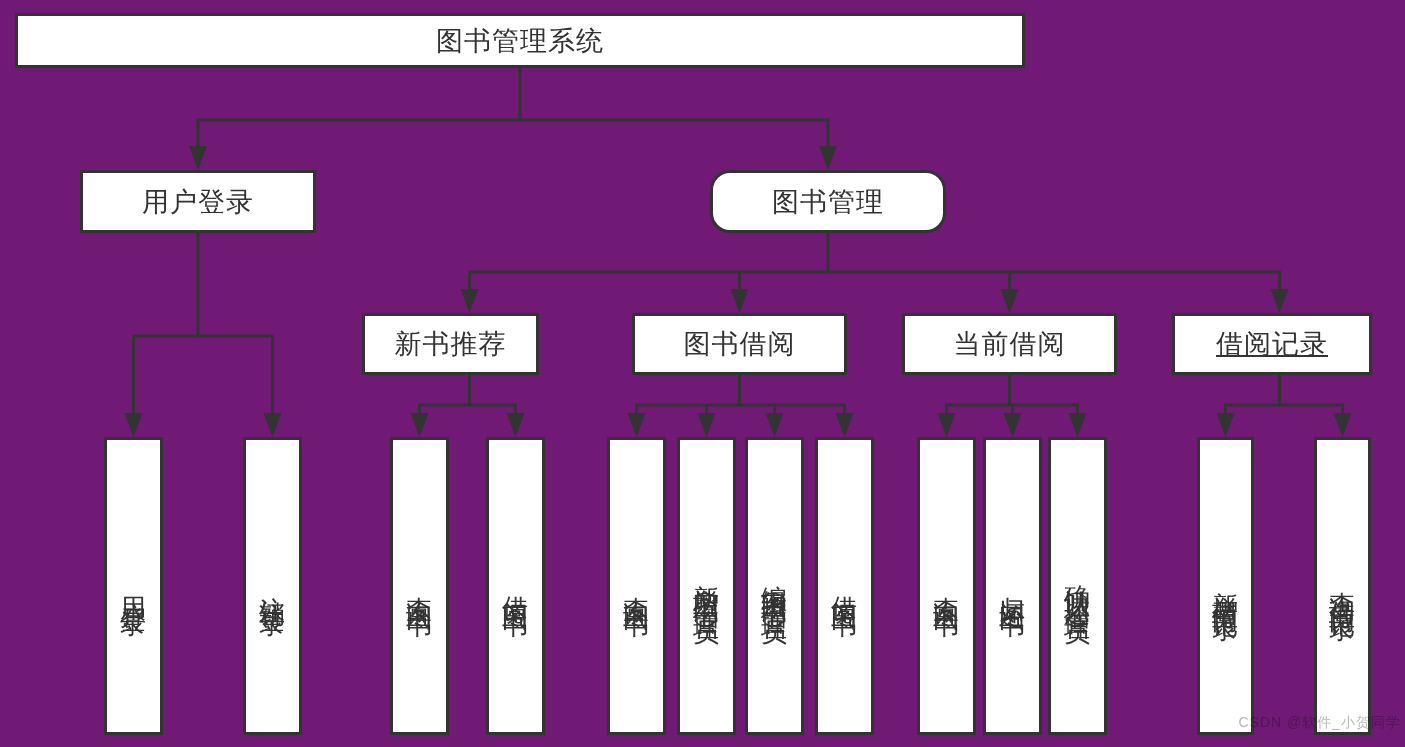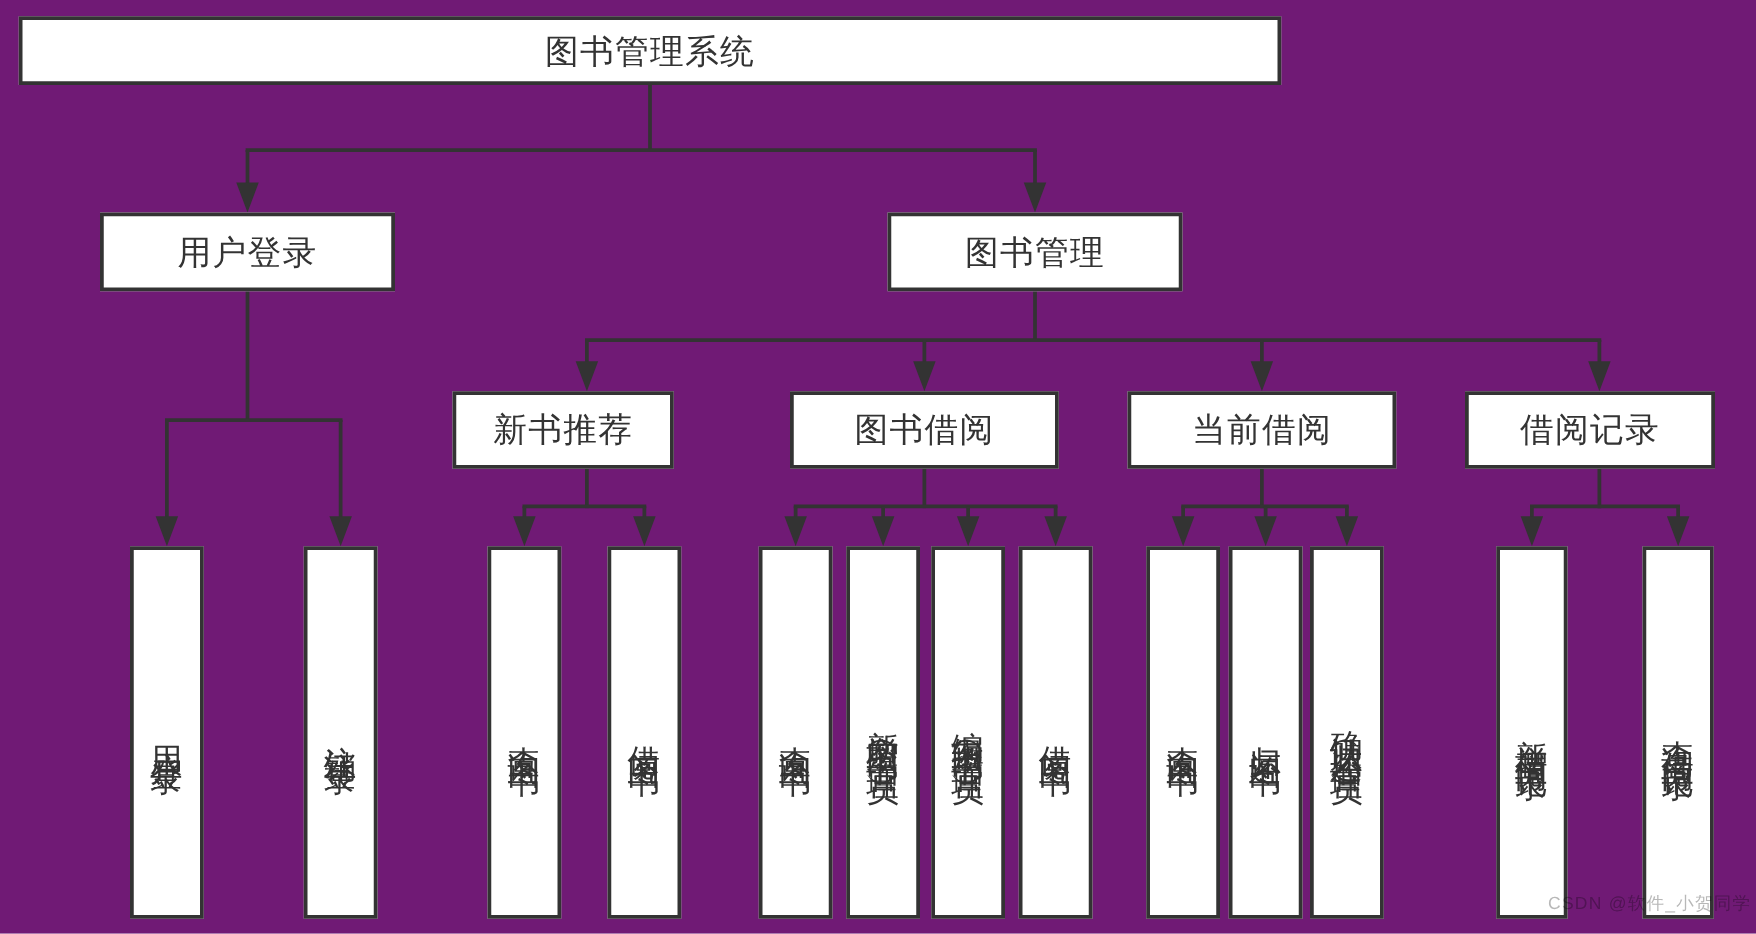--- a/index.html
+++ b/index.html
@@ -28,25 +28,25 @@
     writing-mode:vertical-rl;
     text-orientation:mixed;
     font-size:26px;
     letter-spacing:5px;
     white-space:normal;
     line-height:1;
   }
   
   #n-root           { left:15px;   top:13px;  width:1010px; height:55px; }
   #n-user-login     { left:80px;   top:170px; width:236px;  height:63px; }
-  #n-book-mgmt      { left:710px;  top:170px; width:236px;  height:63px; }
+  #n-book-mgmt      { left:710px;  top:170px; width:236px;  height:63px;border-radius:20px; }
   #n-new-book-rec   { left:362px;  top:313px; width:177px;  height:62px; }
   #n-book-borrow    { left:632px;  top:313px; width:215px;  height:62px; }
   #n-current-borrow { left:902px;  top:313px; width:215px;  height:62px; }
-  #n-borrow-records { left:1172px; top:313px; width:200px;  height:62px; }
+  #n-borrow-records { left:1172px; top:313px; width:200px;  height:62px;text-decoration:underline; }
   .leaf { top:437px; height:298px; width:59px; }
   #l-user-login      { left:104px; }
   #l-logout          { left:243px; }
   #l-rec-query       { left:390px; }
   #l-rec-borrow      { left:486px; }
   #l-bb-query        { left:607px; }
   #l-bb-add          { left:677px; }
   #l-bb-edit         { left:745px; }
   #l-bb-borrow       { left:815px; }
   #l-cb-query        { left:917px; }

